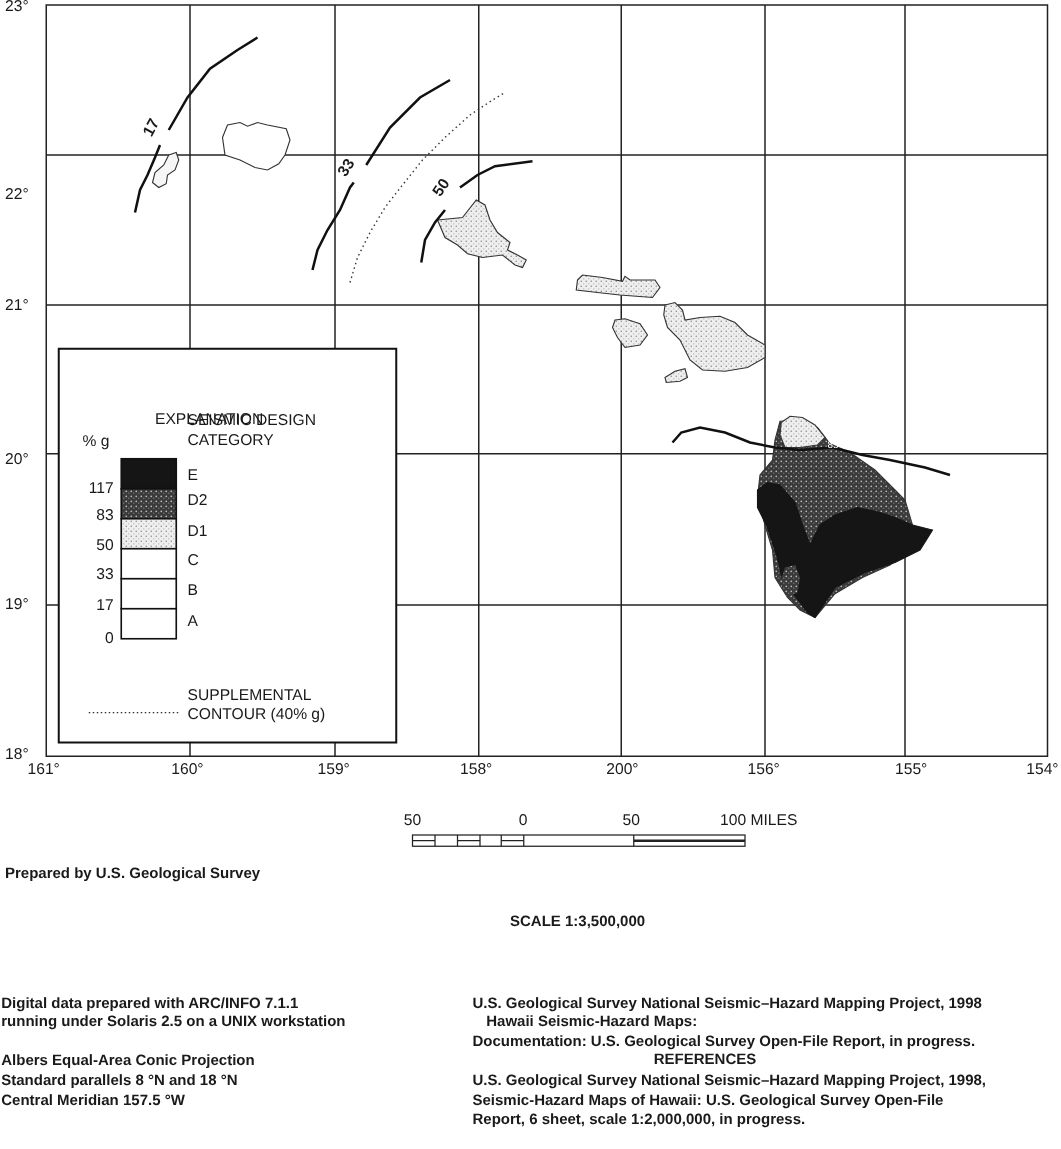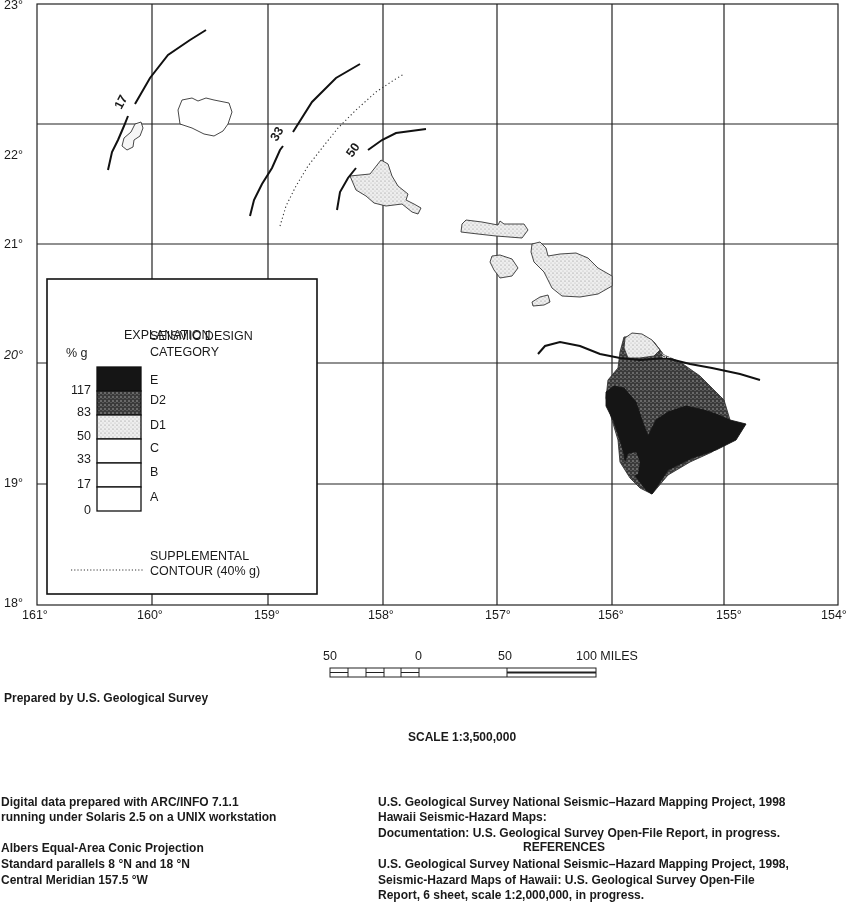--- a/index.html
+++ b/index.html
@@ -99,29 +99,29 @@
     <line x1="330" y1="672.5" x2="348" y2="672.5"></line>
     <line x1="366" y1="672.5" x2="384" y2="672.5"></line>
     <line x1="401" y1="672.5" x2="419" y2="672.5"></line>
     <line x1="507" y1="672.5" x2="596" y2="672.5" stroke-width="2"></line>
   </g>
 </svg>
 
 <span class="abs lbl" style="left:4px;top:-2px;">23°</span>
 <span class="abs lbl" style="left:4px;top:117px;margin-top:31px;">22°</span>
 <span class="abs lbl" style="left:4px;top:237px;">21°</span>
-<span class="abs lbl" style="left:4px;top:348px;font-style:italic;">20°</span>
+<span class="abs lbl" style="left:4px;top:360px;">20°</span>
 <span class="abs lbl" style="left:4px;top:476px;">19°</span>
 <span class="abs lbl" style="left:4px;top:596px;">18°</span>
 
 <span class="abs lbl" style="left:22px;top:608px;">161°</span>
 <span class="abs lbl" style="left:137px;top:608px;">160°</span>
 <span class="abs lbl" style="left:254px;top:608px;">159°</span>
 <span class="abs lbl" style="left:368px;top:608px;">158°</span>
-<span class="abs lbl" style="left:485px;top:608px;">157°</span>
+<span class="abs lbl" style="left:485px;top:608px;">200°</span>
 <span class="abs lbl" style="left:598px;top:608px;">156°</span>
 <span class="abs lbl" style="left:716px;top:608px;">155°</span>
 <span class="abs lbl" style="left:821px;top:608px;">154°</span>
 
 <span class="abs lbl" style="left:114px;top:95px;transform:rotate(-62deg);font-weight:bold;">17</span>
 <span class="abs lbl" style="left:270px;top:127px;transform:rotate(-58deg);font-weight:bold;">33</span>
 <span class="abs lbl" style="left:346px;top:143px;transform:rotate(-55deg);font-weight:bold;">50</span>
 <span class="abs" style="left:662px;top:351px;font-size:8px;color:#fff;">83</span>
 
 <span class="abs legend-text" style="left:124px;top:296px;margin-top:32px;">EXPLANATION</span>
@@ -155,17 +155,17 @@
 <span class="abs txt" style="left:408px;top:730px;">SCALE 1:3,500,000</span>
 
 <span class="abs txt" style="left:1px;top:795px;">Digital data prepared with ARC/INFO 7.1.1</span>
 <span class="abs txt" style="left:1px;top:810px;">running under Solaris 2.5 on a UNIX workstation</span>
 <span class="abs txt" style="left:1px;top:841px;">Albers Equal-Area Conic Projection</span>
 <span class="abs txt" style="left:1px;top:857px;">Standard parallels 8 °N and 18 °N</span>
 <span class="abs txt" style="left:1px;top:873px;">Central Meridian 157.5 °W</span>
 
 <span class="abs txt" style="left:523px;top:800px;margin-top:40px;">REFERENCES</span>
 <span class="abs txt" style="left:378px;top:795px;">U.S. Geological Survey National Seismic–Hazard Mapping Project, 1998</span>
-<span class="abs txt" style="left:378px;top:810px;">Hawaii Seismic-Hazard Maps:</span>
+<span class="abs txt" style="left:389px;top:810px;">Hawaii Seismic-Hazard Maps:</span>
 <span class="abs txt" style="left:378px;top:826px;text-align:right;">Documentation: U.S. Geological Survey Open-File Report, in progress.</span>
 <span class="abs txt" style="left:378px;top:857px;">U.S. Geological Survey National Seismic–Hazard Mapping Project, 1998,</span>
 <span class="abs txt" style="left:378px;top:873px;">Seismic-Hazard Maps of Hawaii: U.S. Geological Survey Open-File</span>
 <span class="abs txt" style="left:378px;top:888px;">Report, 6 sheet, scale 1:2,000,000, in progress.</span>
 
 </body></html>

